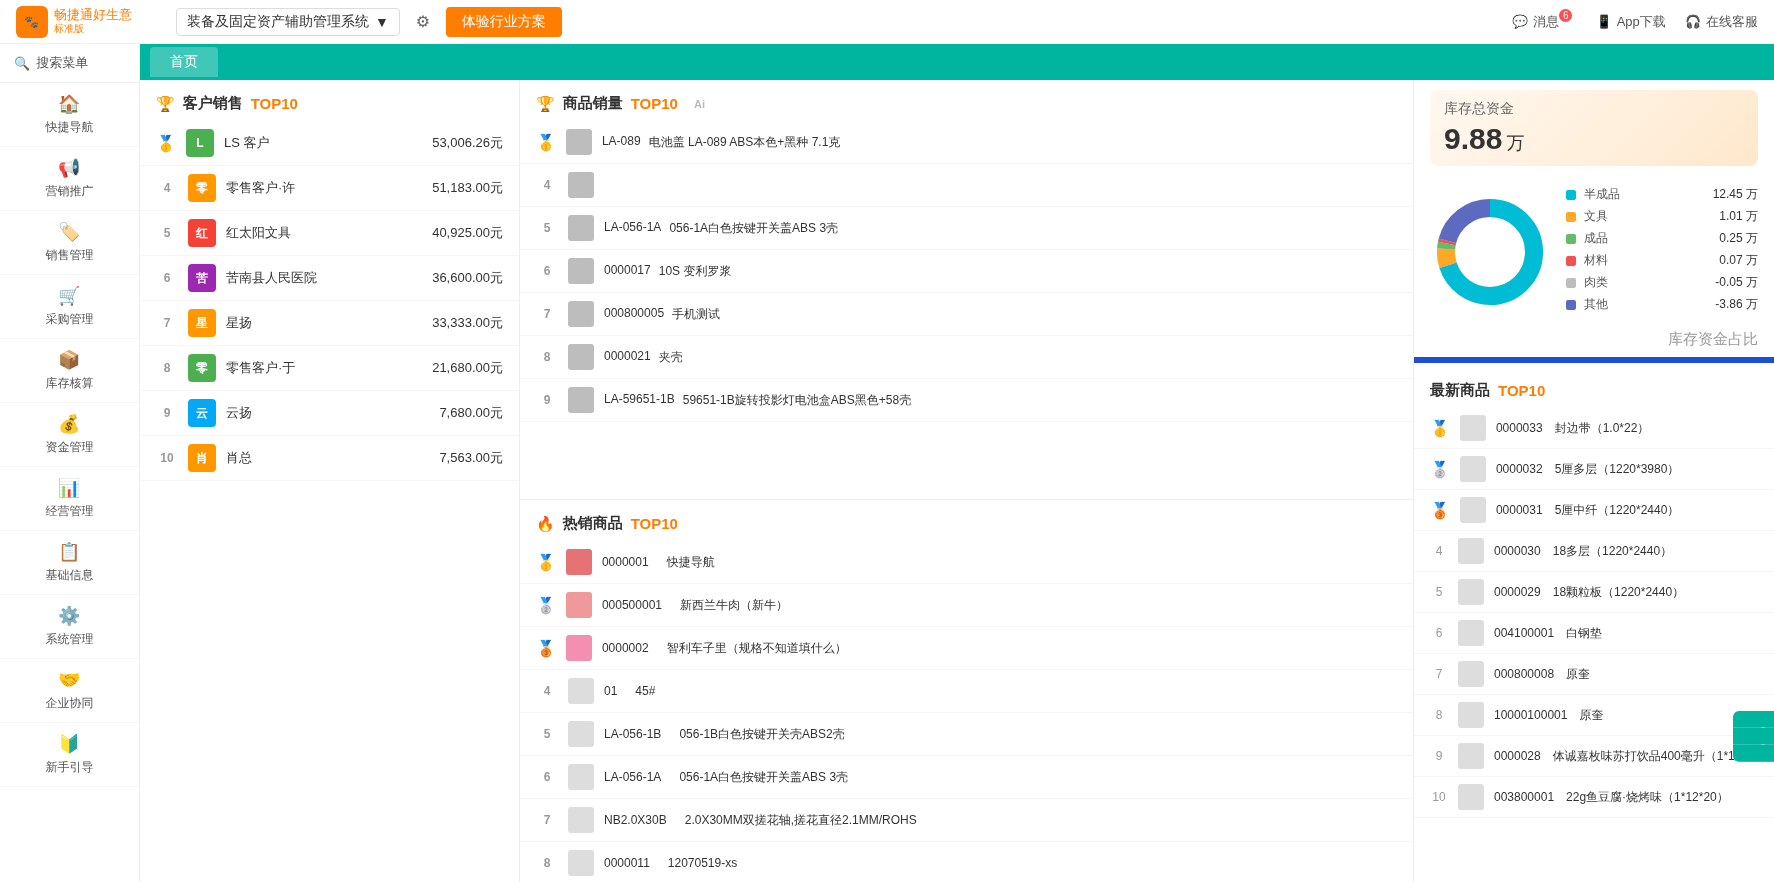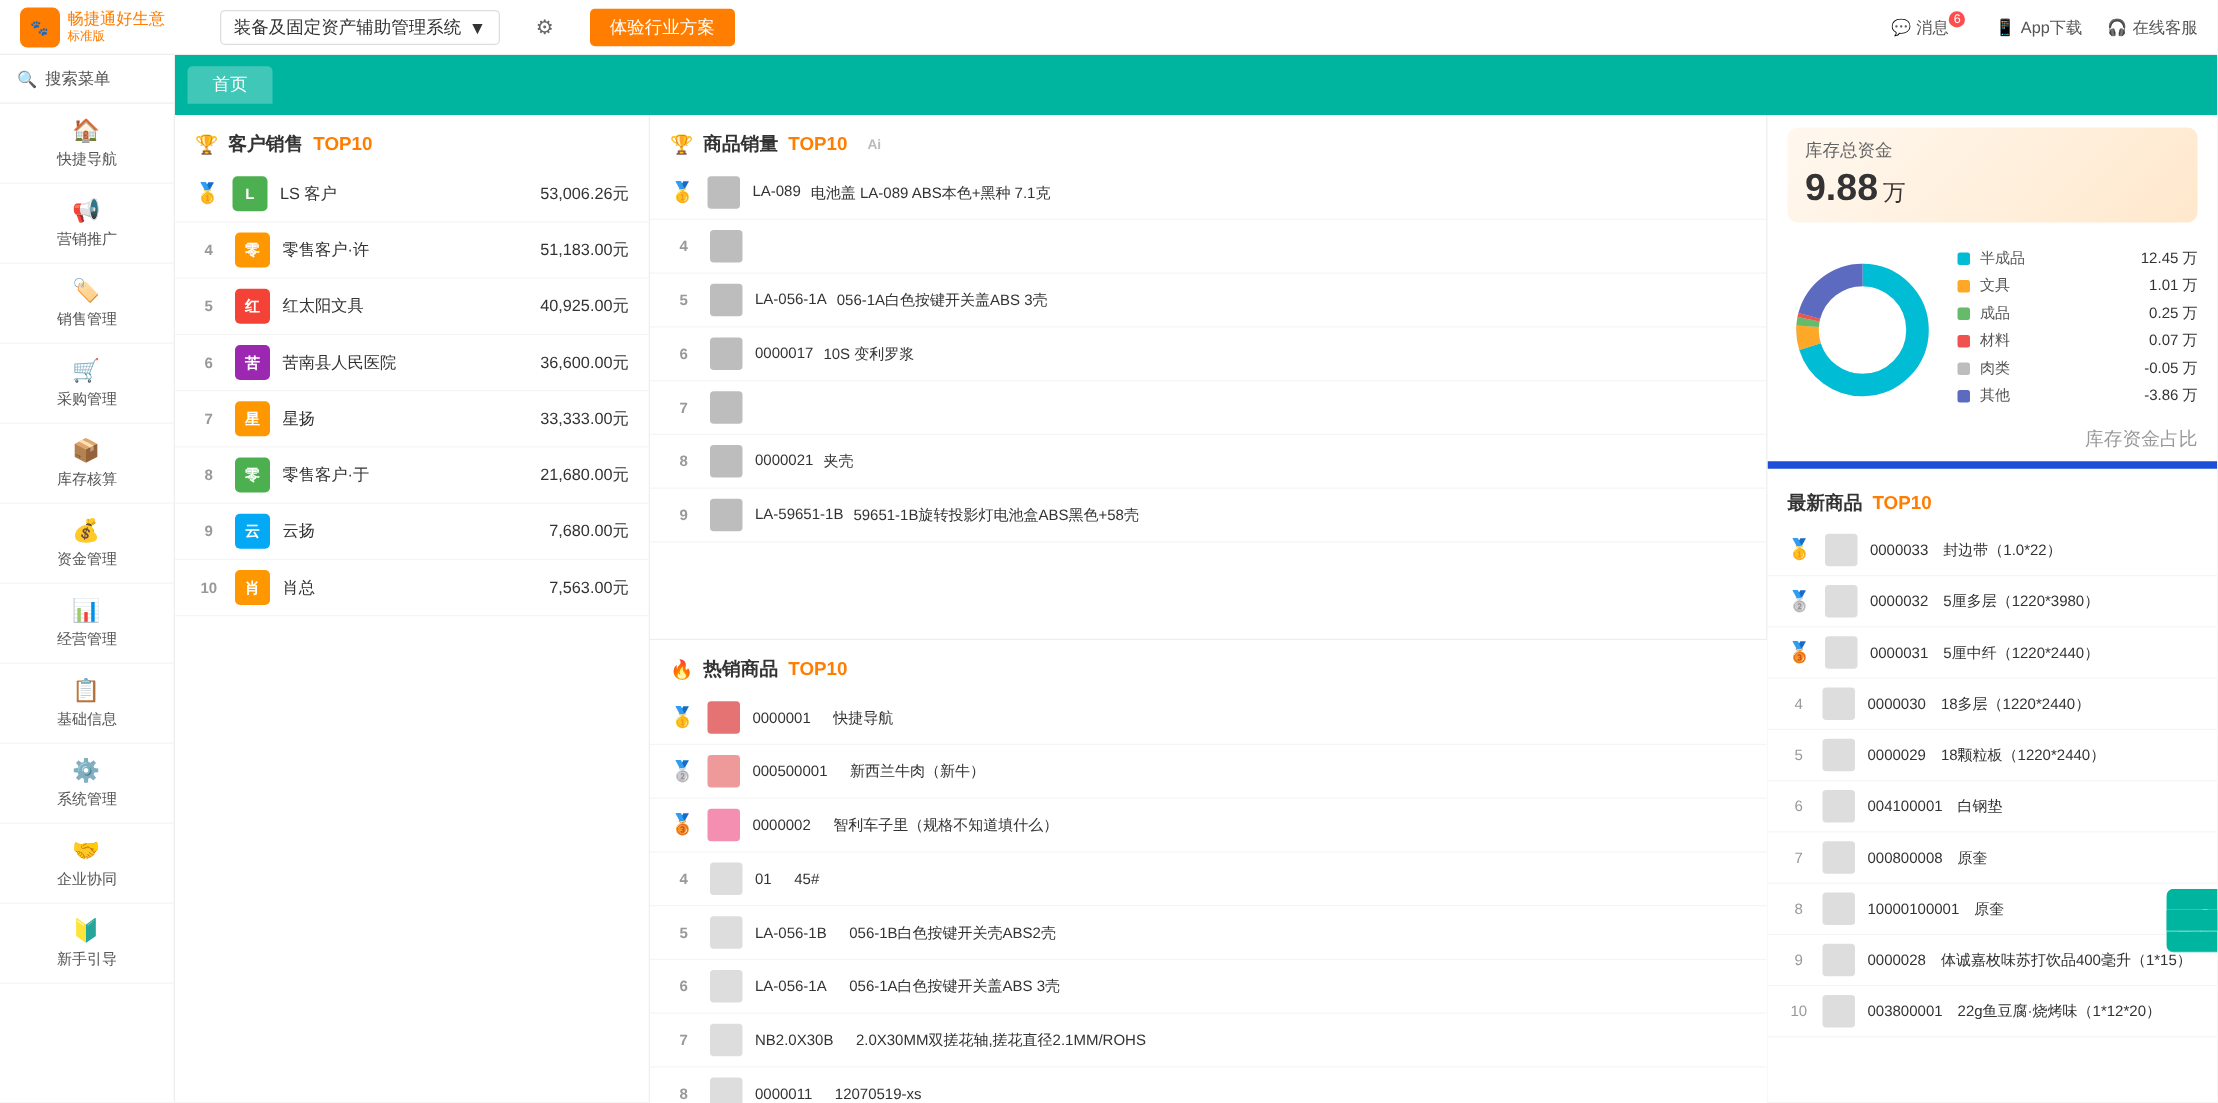--- a/index.html
+++ b/index.html
@@ -32,21 +32,21 @@
       color: white;
       font-size: 12px;
       font-weight: bold;
     }
     .logo-text { font-size: 13px; color: #ff7d00; line-height: 1.2; }
     .logo-sub { font-size: 10px; color: #ff7d00; }
     .header-center {
       flex: 1;
       display: flex;
       align-items: center;
-      gap: 22px;
+      gap: 9px;
       padding-left: 20px;
     }
     .system-selector {
       display: flex;
       align-items: center;
       gap: 6px;
       font-size: 14px;
       color: #333;
       cursor: pointer;
       border: 1px solid #ddd;
@@ -136,21 +136,21 @@
     .sidebar-item .icon { font-size: 18px; }
 
     
     .content-area {
       flex: 1;
       display: flex;
       flex-direction: column;
       overflow: hidden;
     }
     .page-tab-bar {
-      height: 48px;
+      height: 36px;
       background: #00b5a0;
       display: flex;
       align-items: center;
       padding: 0 10px;
       flex-shrink: 0;
     }
     .page-tab {
       padding: 6px 20px;
       background: rgba(255,255,255,0.25);
       color: white;
@@ -560,20 +560,26 @@
             <div style="flex:1">
               <div class="product-row-inline">
                 <span class="product-row-code">0000017</span>
                 <span class="product-row-name">10S 变利罗浆</span>
               </div>
             </div>
           </div>
           <div class="product-row">
             <span class="rank-num">7</span>
             <div class="np-thumb" style="background:#bdbdbd"></div>
+            <div style="flex:1">
+              <div class="product-row-inline">
+                <span class="product-row-code">000800005</span>
+                <span class="product-row-name">手机测试</span>
+              </div>
+            </div>
           </div>
           <div class="product-row">
             <span class="rank-num">8</span>
             <div class="np-thumb" style="background:#bdbdbd"></div>
             <div style="flex:1">
               <div class="product-row-inline">
                 <span class="product-row-code">0000021</span>
                 <span class="product-row-name">夹壳</span>
               </div>
             </div>

